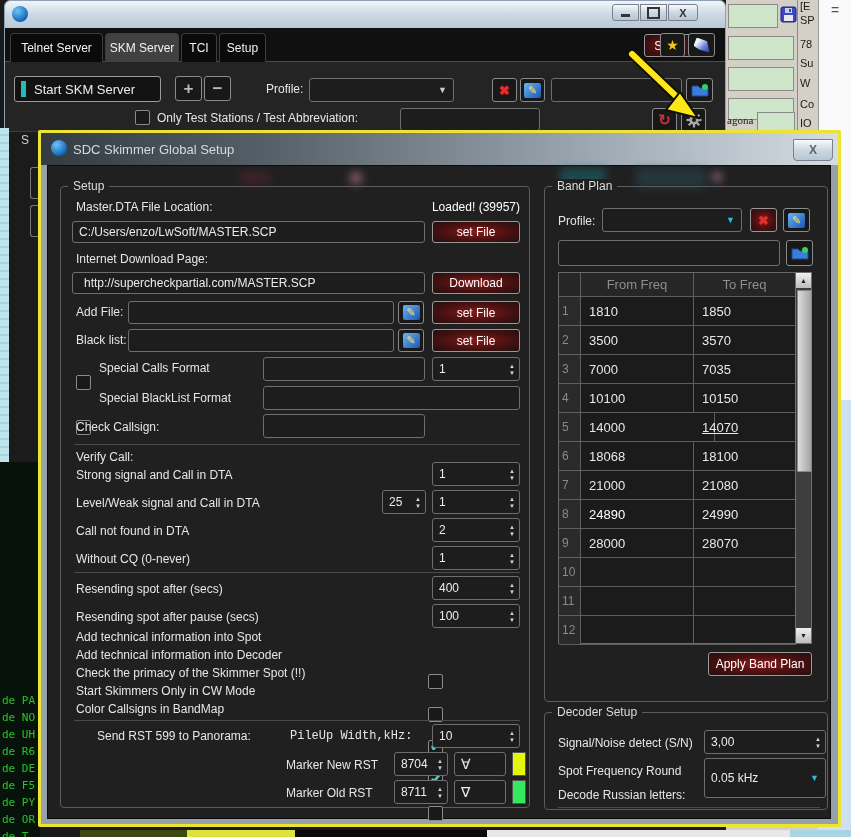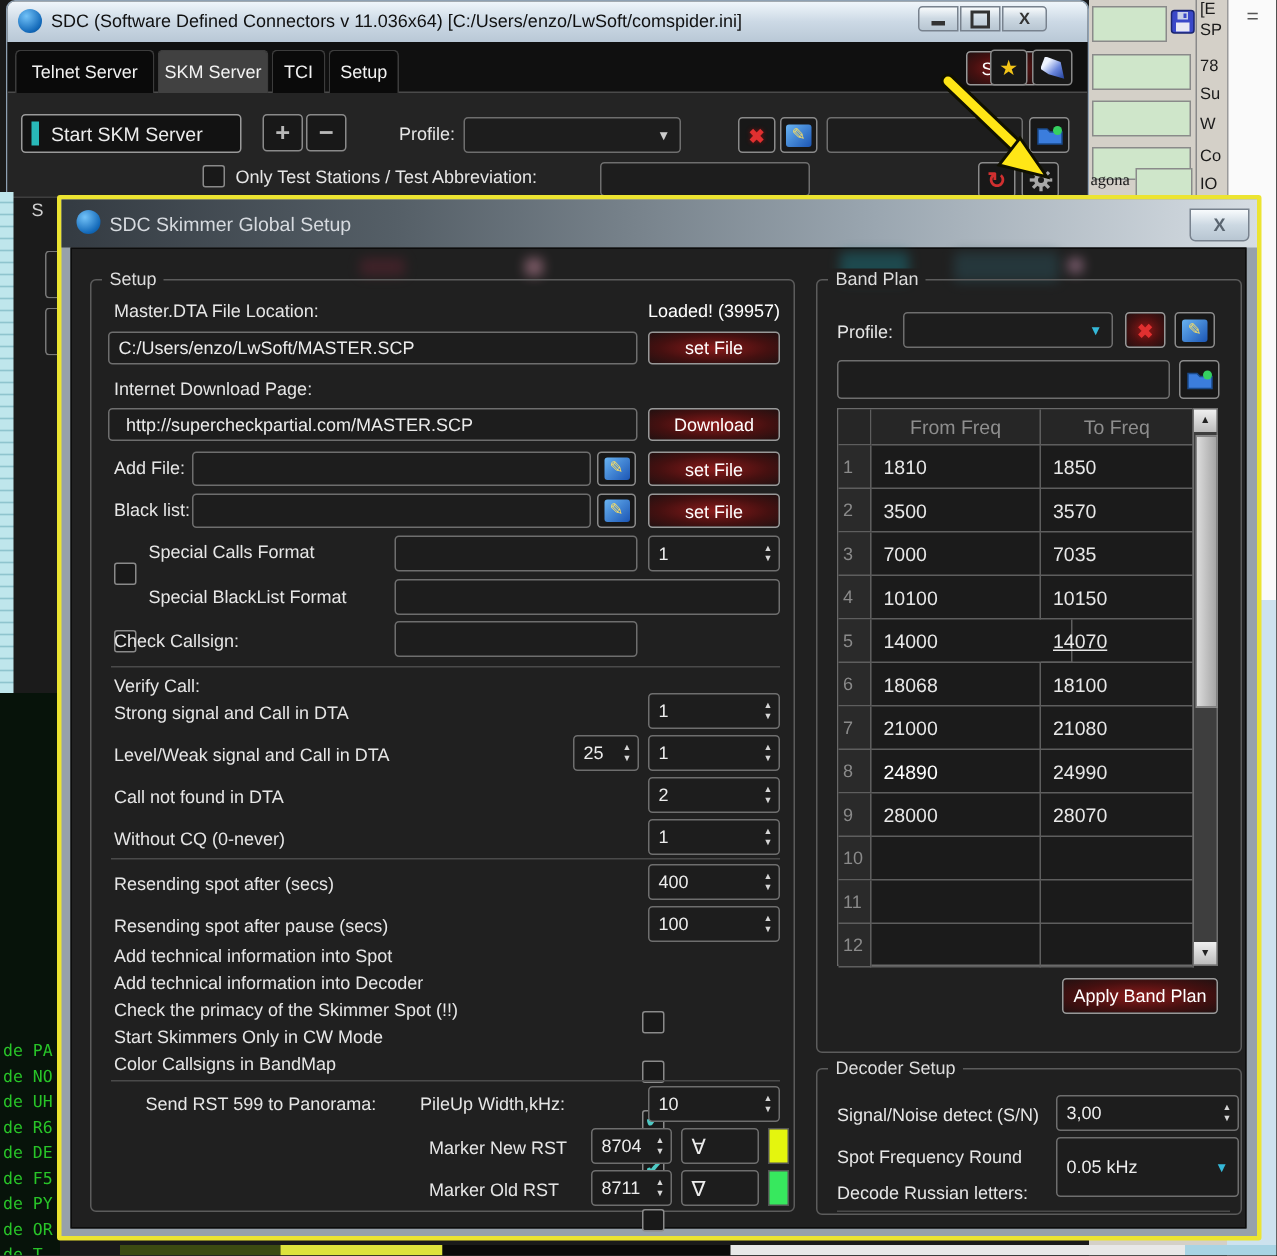--- a/index.html
+++ b/index.html
@@ -82,21 +82,20 @@
       <div class="bgl" style="top: 98px; left: 0px;">Co</div>
       <div class="bgl" style="top: 117px; left: 0px;">IO</div>
     </div>
 
   <div class="abs" style="left:4px;top:0;width:722px;height:694px;background:#1b1b1b;
               border:1px solid #8ea0b2;border-radius:6px 6px 0 0;"></div>
 
   <div class="abs" style="left:5px;top:1px;width:720px;height:27px;border-radius:5px 5px 0 0;
               background:linear-gradient(#f0f6fb,#ccd9e5 50%,#b9c8d6);display:flex;align-items:center;"></div>
   <div class="abs sicon" style="left:12px;top:6px;"></div>
-  <div class="abs" style="left:34px;top:7px;font-size:12px;color:#101010;white-space:nowrap;">SDC (Software Defined Connectors v 11.036x64) [C:/Users/enzo/LwSoft/comspider.ini]</div>
   <div class="abs glossybtn" style="left:612px;top:4px;width:27px;height:17px;border-radius:3px 0 0 3px;">
     <span style="width:9px;height:3px;background:#333;margin-top:6px;"></span>
     </div>
   <div class="abs glossybtn" style="left:640px;top:4px;width:27px;height:17px;">
     <span style="width:9px;height:8px;border:2px solid #333;"></span>
     </div>
   <div class="abs glossybtn" style="left:668px;top:4px;width:30px;height:17px;border-radius:0 3px 3px 0;color:#333;
               font-weight:bold;font-size:11px;">X</div>
 
   <div class="abs" style="left:5px;top:28px;width:720px;height:34px;background:#101010;border-bottom:1px solid #4a4a4a;"></div>
@@ -318,21 +317,21 @@
   <div class="abs lbl" style="left:76px;top:666px;">Check the primacy of the Skimmer Spot (!!)</div>
   <div class="abs chk on" style="left:428px;top:665px;"></div>
   <div class="abs lbl" style="left:76px;top:684px;">Start Skimmers Only in CW Mode</div>
   <div class="abs chk on" style="left:428px;top:683px;"></div>
   <div class="abs lbl" style="left:76px;top:702px;">Color Callsigns in BandMap</div>
   <div class="abs chk" style="left:428px;top:701px;"></div>
 
   <div class="abs sep" style="left:74px;top:720px;width:446px;"></div>
 
   <div class="abs lbl" style="left:97px;top:729px;">Send RST 599 to Panorama:</div>
-  <div class="abs lbl" style="left:280px;top:729px;">PileUp Width,kHz:</div>
+  <div class="abs lbl" style="left:290px;top:729px;font-family:Liberation Mono, monospace;">PileUp Width,kHz:</div>
   <div class="abs fld spin" style="left:432px;top:724px;width:88px;height:24px;">
     <span class="val">10</span>
     <span class="arr">
         <span>▲</span>
         <span>▼</span>
       </span>
     </div>
 
   <div class="abs lbl" style="left:286px;top:758px;">Marker New RST</div>
   <div class="abs fld spin" style="left:394px;top:752px;width:54px;height:24px;">

